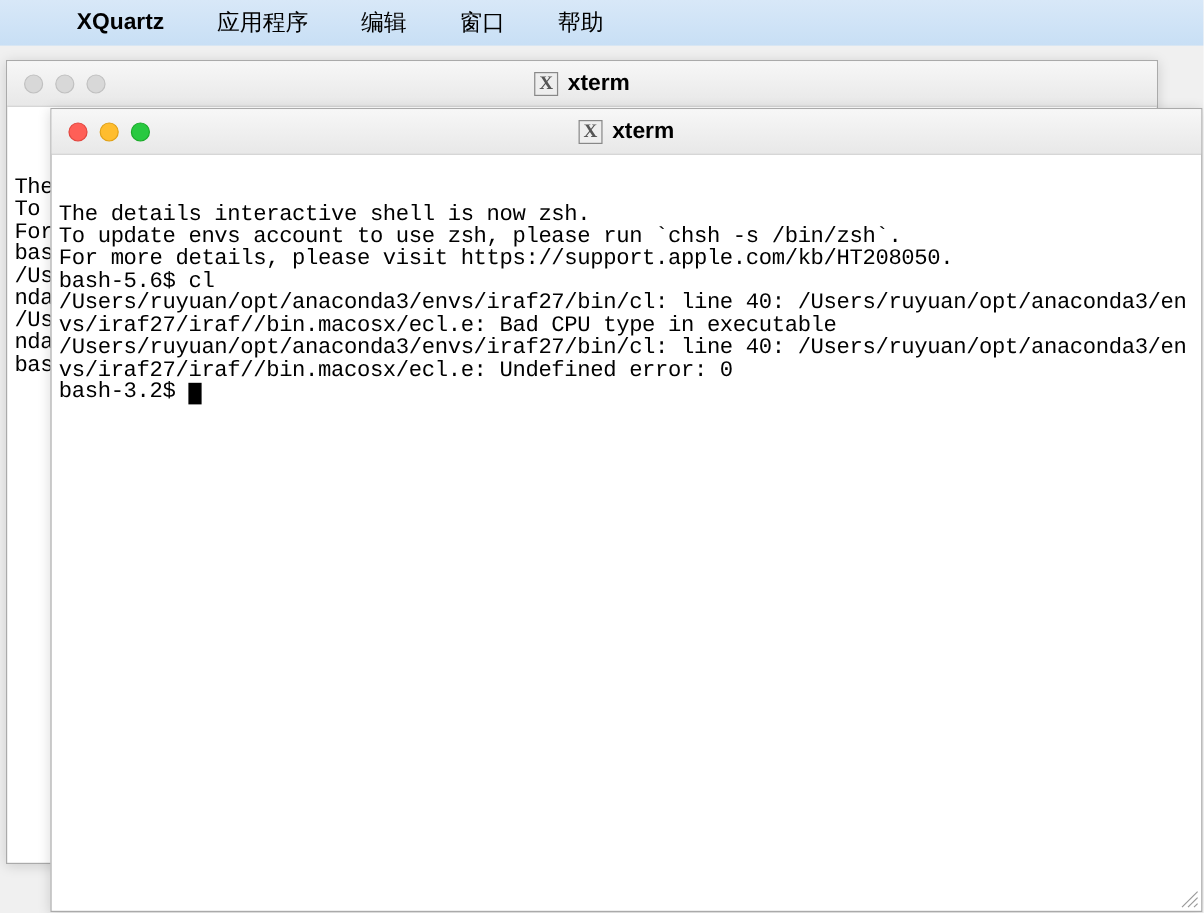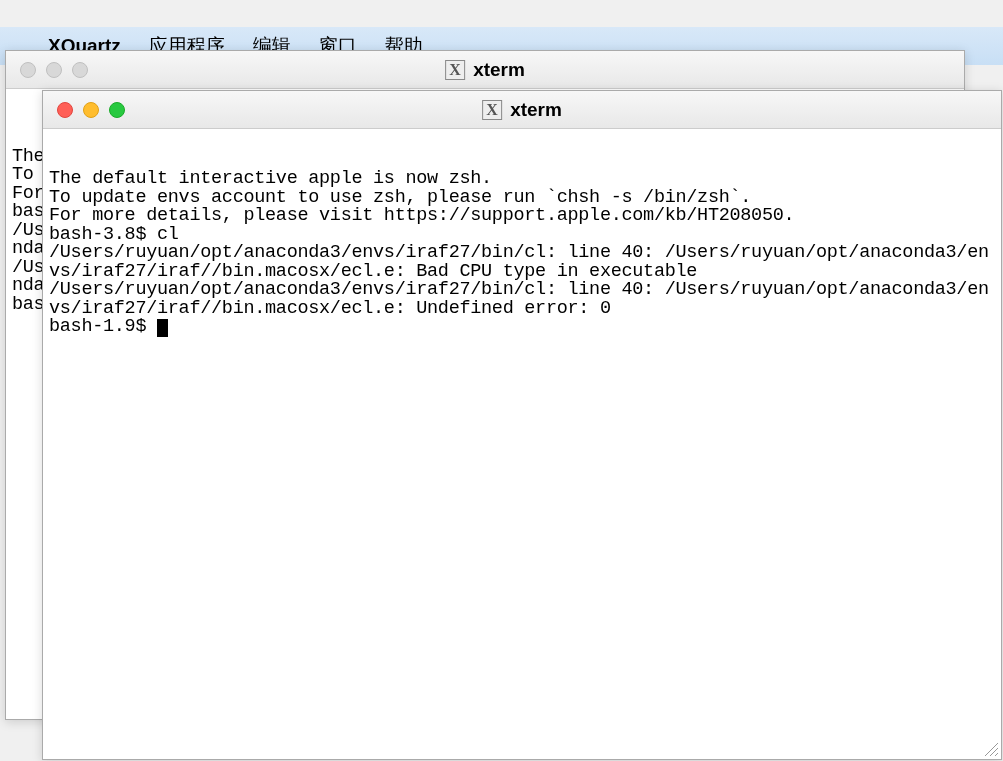--- a/index.html
+++ b/index.html
@@ -10,24 +10,23 @@
       font-family: -apple-system, BlinkMacSystemFont, "Helvetica Neue", sans-serif;
       overflow: hidden;
       position: relative;
     }
     .menubar {
       height: 38px;
       background: linear-gradient(to bottom, #d8e8f8, #c8dff5);
       display: flex;
       align-items: center;
       padding: 0 20px;
-      gap: 28px;
+      gap: 44px;
       font-size: 19px;
       color: #000;
-      margin-top: 27px;
     }
     .apple-logo {
       font-size: 22px;
     }
     .app-name {
       font-weight: bold;
     }
     .menu-item {
       cursor: default;
     }
@@ -169,27 +168,27 @@
       <div class="tl min-active"></div>
       <div class="tl max-active"></div>
     </div>
     <div class="title-center">
       <span class="x-icon">X</span>
       <span>xterm</span>
     </div>
   </div>
   <div class="terminal-body">
 <span></span>
-<span>The default interactive apple is now zsh.</span>
+<span>The details interactive shell is now zsh.</span>
 <span>To update envs account to use zsh, please run `chsh -s /bin/zsh`.</span>
 <span>For more details, please visit https://support.apple.com/kb/HT208050.</span>
-<span>bash-3.8$ cl</span>
+<span>bash-5.6$ cl</span>
 <span>/Users/ruyuan/opt/anaconda3/envs/iraf27/bin/cl: line 40: /Users/ruyuan/opt/anaconda3/envs/iraf27/iraf//bin.macosx/ecl.e: Bad CPU type in executable</span>
 <span>/Users/ruyuan/opt/anaconda3/envs/iraf27/bin/cl: line 40: /Users/ruyuan/opt/anaconda3/envs/iraf27/iraf//bin.macosx/ecl.e: Undefined error: 0</span>
-<span>bash-1.9$ </span><span class="cursor-block"></span>
+<span>bash-3.2$ </span><span class="cursor-block"></span>
   </div>
   <div class="resize-grip">
     <svg width="18" height="18">
       <line x1="4" y1="17" x2="17" y2="4" stroke="#999" stroke-width="1"></line>
       <line x1="9" y1="17" x2="17" y2="9" stroke="#999" stroke-width="1"></line>
       <line x1="14" y1="17" x2="17" y2="14" stroke="#999" stroke-width="1"></line>
     </svg>
   </div>
 </div>
 

